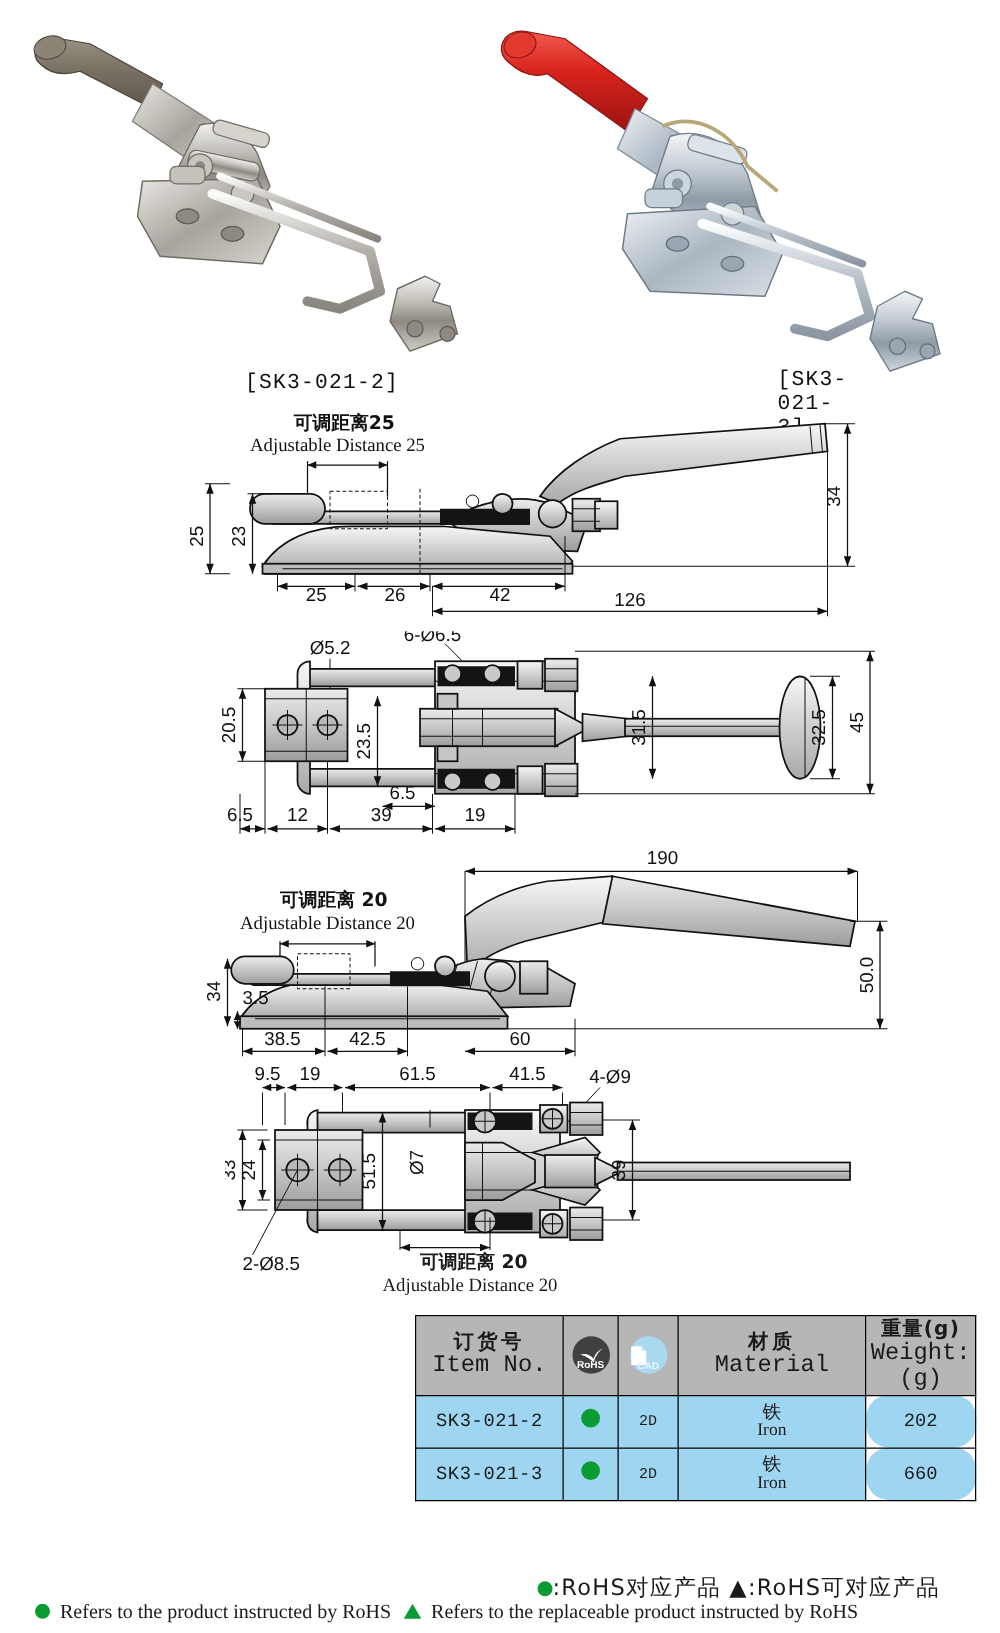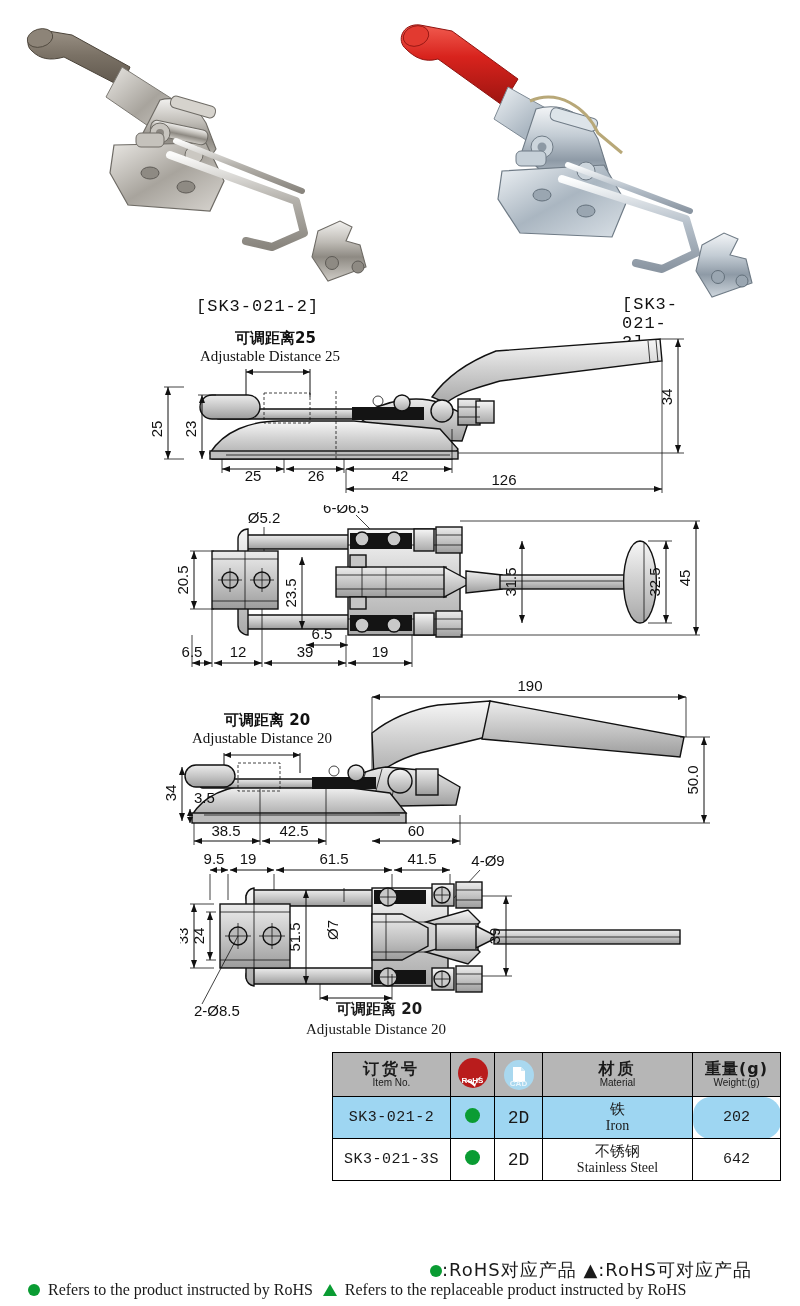--- a/index.html
+++ b/index.html
@@ -40,42 +40,42 @@
     border:1px solid #000; text-align:center; vertical-align:middle;
     padding:2px 1px;
   }
   .th-row td { background:#b6b6b6; height:44px; }
   .c-item { width:118px; }
   .c-rohs { width:44px; }
   .c-cad  { width:48px; }
   .c-mat  { width:150px; }
   .c-wt   { width:88px; }
   .cn-h { font-family:"DejaVu Sans", sans-serif; font-size:16px; font-weight:bold; letter-spacing:3px; display:block; line-height:1.05;}
-  .en-h { font-family:Liberation Sans, sans-serif; font-size:10px; display:block; line-height:1.1;}
+  .en-h { font-family:Liberation Mono, monospace; font-size:19px; display:block; line-height:1.1;}
   .rowA td { background:#9ed6f2;margin-left:17px; }
   .rowB td { background:#ffffff; }
   .spec tbody td { height:42px; }
   .item-no { font-family:"Liberation Mono", monospace; font-size:15px; letter-spacing:0.5px;}
   .mat-cn { font-family:"DejaVu Sans", sans-serif; font-size:15px; display:block; line-height:1.05;}
   .mat-en { font-family:"Liberation Serif", serif; font-size:14px; display:block; line-height:1.1;}
   .wt { font-family:"Liberation Mono", monospace; font-size:15px;border-radius:18px; }
-  .cad2d { font-family:"Liberation Mono", monospace; font-size:18px; }
+  .cad2d { font-family:"Liberation Mono", monospace; font-size:12px; }
 
   .dot-green {
     display:inline-block; width:15px; height:15px; border-radius:50%;
     background:#0a9c33;
   }
   .rohs-badge {
-    display:inline-flex; align-items:flex-end; justify-content:center;
-    width:30px; height:30px; border-radius:50%; background:#b91c1c;
+    display:inline-flex; align-items:center; justify-content:center;
+    width:30px; height:30px; border-radius:50%; background:#404040;
     color:#fff; position:relative;
   }
   .rohs-badge .rl { font-family:"Liberation Sans", sans-serif; font-size:8px; font-weight:bold; position:absolute; bottom:3px; left:0; width:100%; text-align:center;}
   .cad-badge {
-    display:inline-flex; align-items:center; justify-content:center;
+    display:inline-flex; align-items:center; 
     width:30px; height:30px; border-radius:50%; background:#a9d8ef;
     color:#fff; position:relative;
   }
   .cad-badge .cl { font-family:"Liberation Sans", sans-serif; font-size:8px; font-weight:bold; position:absolute; bottom:2px; left:0; width:100%; text-align:center; color:#e8f4fb;}
 
   
   .legend-cn { position:absolute; left:430px; top:1258px; font-family:"DejaVu Sans", sans-serif; font-size:18px; letter-spacing:1px; white-space:nowrap;}
   .legend-en { position:absolute; left:28px; top:1281px; font-family:"Liberation Serif", serif; font-size:16px; white-space:nowrap;}
   .tri-green { display:inline-block; width:0;height:0;border-left:7px solid transparent;border-right:7px solid transparent;border-bottom:12px solid #0a9c33; vertical-align:-1px;}
   .dot-inline { display:inline-block; width:12px;height:12px;border-radius:50%;background:#0a9c33; vertical-align:-1px;}
@@ -541,29 +541,29 @@
         <tr class="rowA">
           <td class="item-no">SK3-021-2</td>
           <td><span class="dot-green"></span></td>
           <td class="cad2d">2D</td>
           <td>
             <span class="mat-cn">铁</span>
             <span class="mat-en">Iron</span>
           </td>
           <td class="wt">202</td>
         </tr>
-        <tr class="rowB">
-          <td class="item-no">SK3-021-3S</td>
+        <tr class="rowA">
+          <td class="item-no">SK3-021-3</td>
           <td><span class="dot-green"></span></td>
           <td class="cad2d">2D</td>
           <td>
-            <span class="mat-cn">不锈钢</span>
-            <span class="mat-en">Stainless  Steel</span>
-          </td>
-          <td class="wt">642</td>
+            <span class="mat-cn">铁</span>
+            <span class="mat-en">Iron</span>
+          </td>
+          <td class="wt">660</td>
         </tr>
       </tbody>
     </table>
   </div>
 
   <div class="legend-cn">
     <span class="dot-inline"></span><span>:RoHS对应产品      ▲:RoHS可对应产品</span>
   </div>
   <div class="legend-en">
     <span class="dot-inline"></span>

